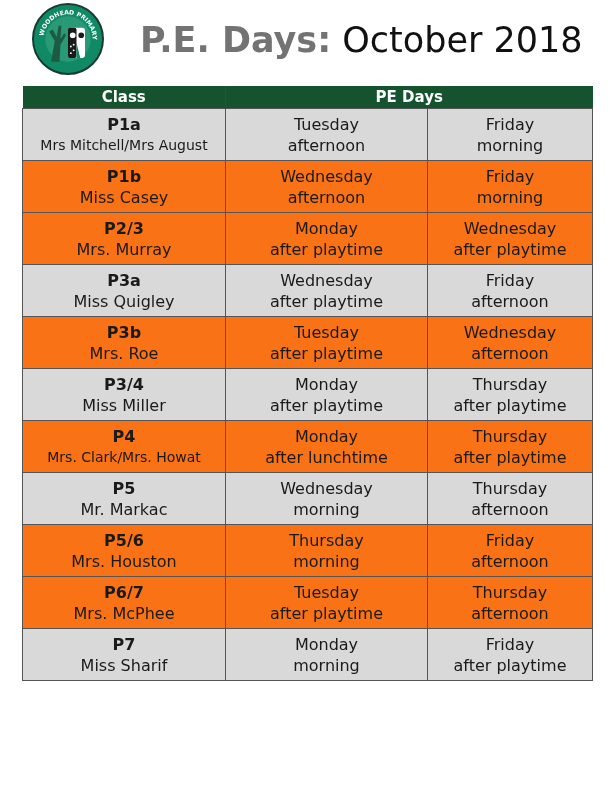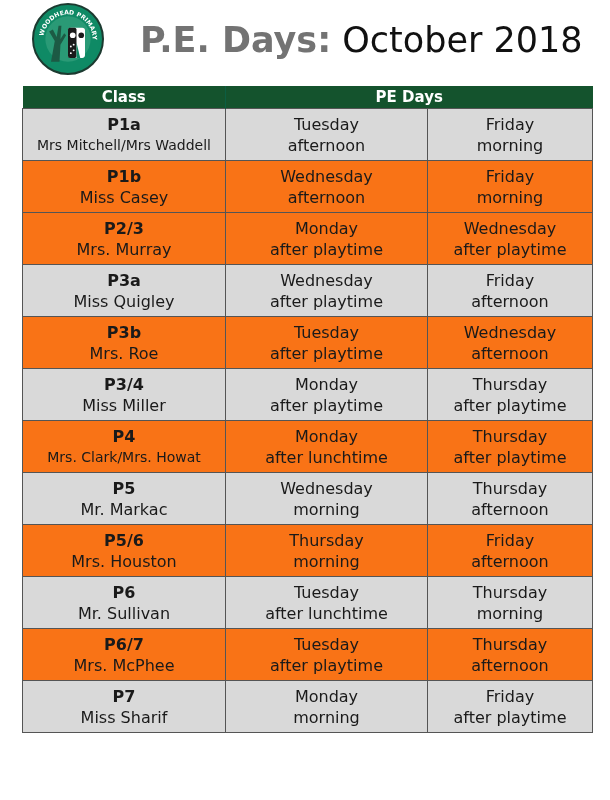--- a/index.html
+++ b/index.html
@@ -61,21 +61,21 @@
   <thead>
     <tr>
       <th>Class</th>
       <th colspan="2">PE Days</th>
     </tr>
   </thead>
   <tbody id="tbody">
       <tr class="shade">
         <td>
           <span class="cls">P1a</span>
-          <span class="teacher small">Mrs Mitchell/Mrs Waddell</span>
+          <span class="teacher small">Mrs Mitchell/Mrs August</span>
         </td>
         <td>
           <span class="line">Tuesday</span>
           <span class="line">afternoon</span>
         </td>
         <td>
           <span class="line">Friday</span>
           <span class="line">morning</span>
         </td>
       </tr>
@@ -182,34 +182,20 @@
           <span class="cls">P5/6</span>
           <span class="teacher">Mrs. Houston</span>
         </td>
         <td>
           <span class="line">Thursday</span>
           <span class="line">morning</span>
         </td>
         <td>
           <span class="line">Friday</span>
           <span class="line">afternoon</span>
-        </td>
-      </tr>
-      <tr class="shade">
-        <td>
-          <span class="cls">P6</span>
-          <span class="teacher">Mr. Sullivan</span>
-        </td>
-        <td>
-          <span class="line">Tuesday</span>
-          <span class="line">after lunchtime</span>
-        </td>
-        <td>
-          <span class="line">Thursday</span>
-          <span class="line">morning</span>
         </td>
       </tr>
       <tr class="plain">
         <td>
           <span class="cls">P6/7</span>
           <span class="teacher">Mrs. McPhee</span>
         </td>
         <td>
           <span class="line">Tuesday</span>
           <span class="line">after playtime</span>

